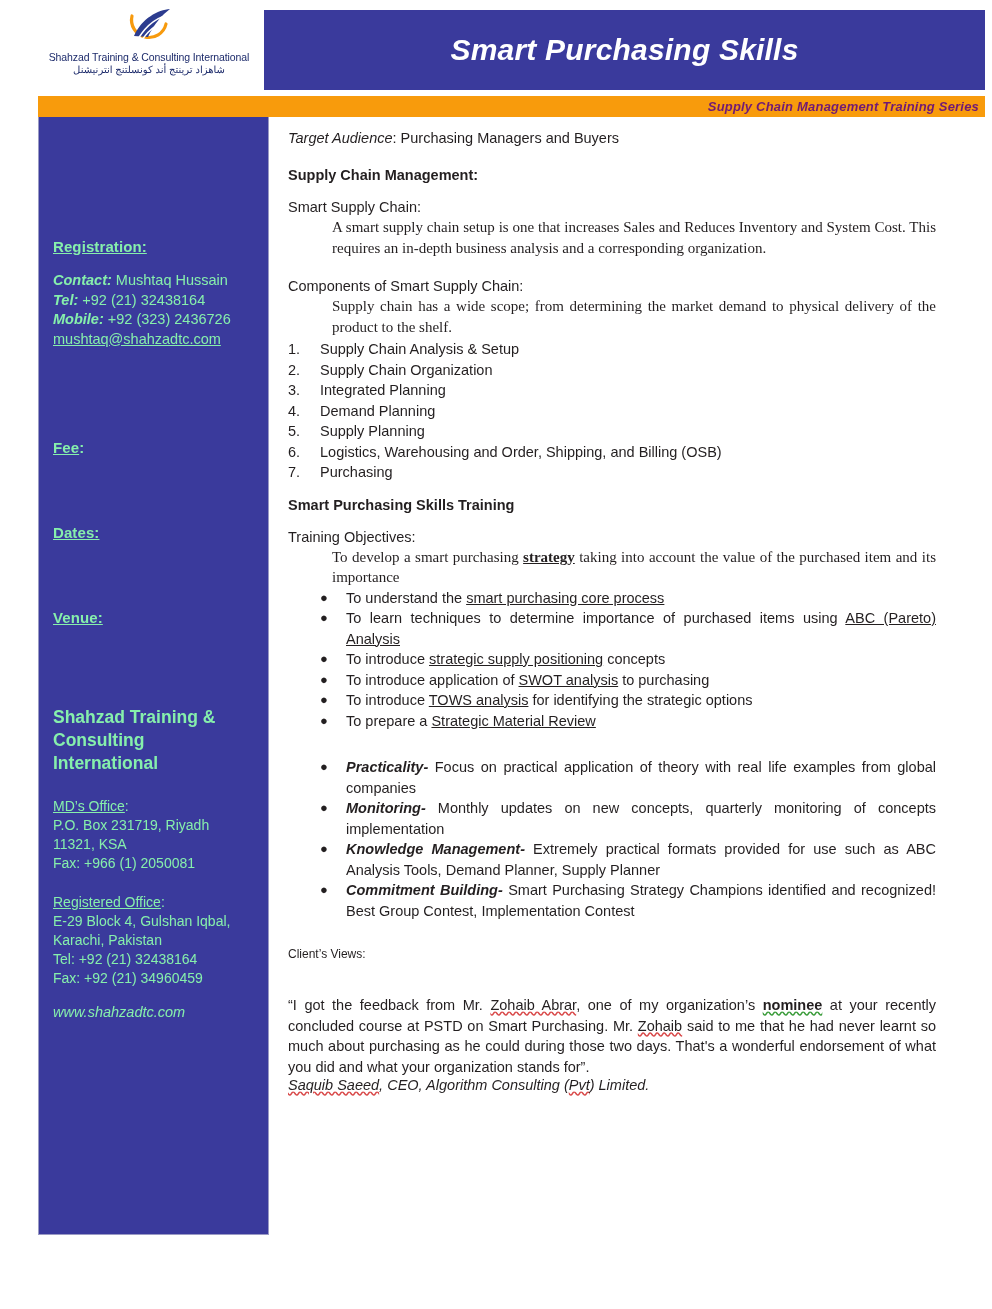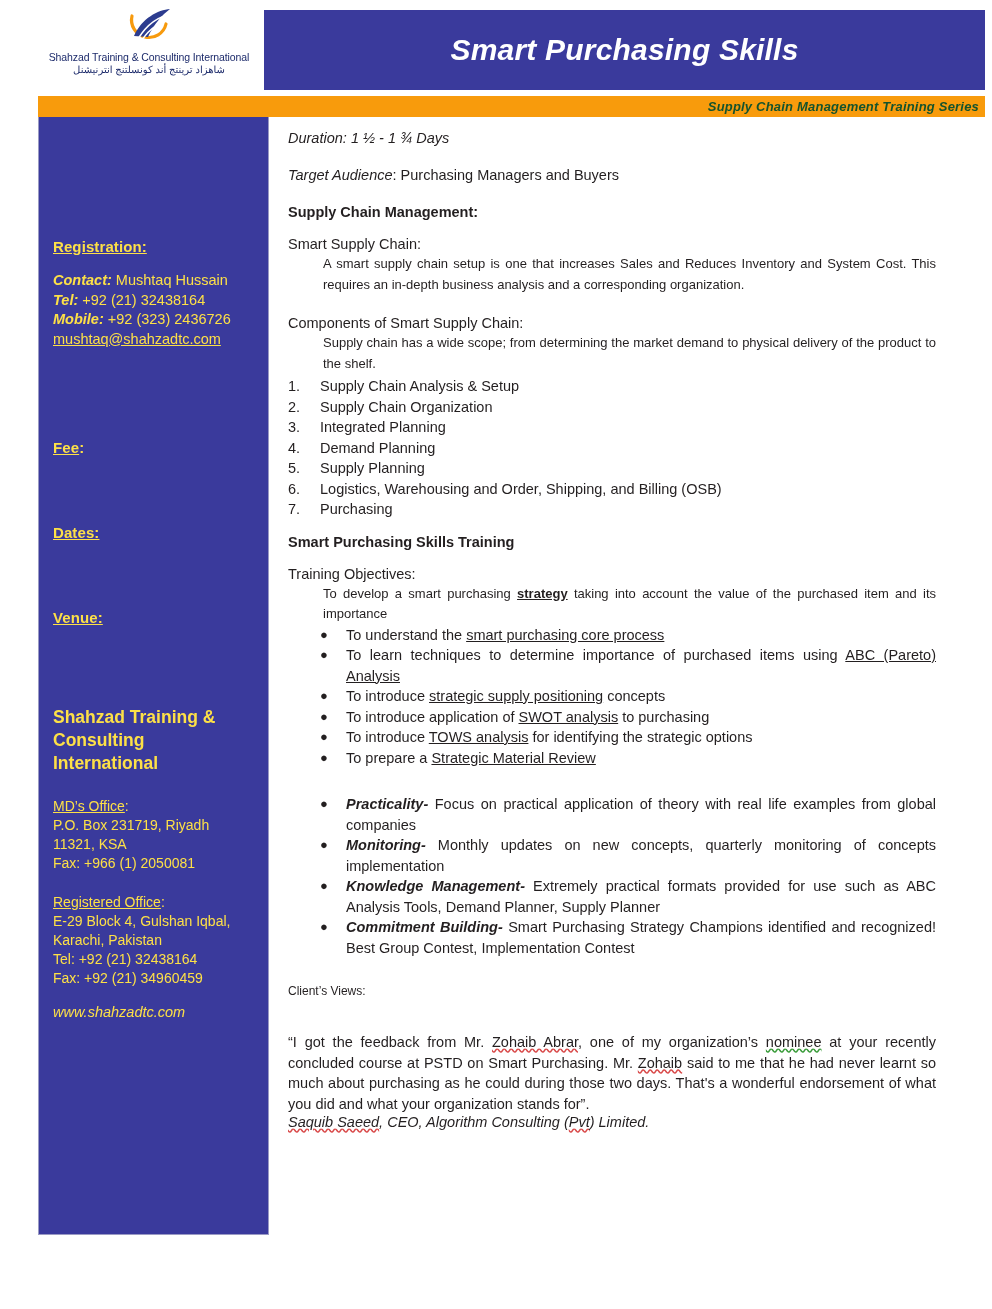--- a/index.html
+++ b/index.html
@@ -77,37 +77,37 @@
     left: 38px;
     top: 96px;
     width: 947px;
     height: 21px;
     background: #f89b0c;
     display: flex;
     align-items: center;
     justify-content: flex-end;
   }
   .orange-bar .subtitle-text {
-    color: #14532d;
+    color: #701a75;
     font-size: 13px;
     font-weight: bold;
     font-style: italic;
     padding-right: 6px;
     letter-spacing: 0.2px;
   }
 
   
   .sidebar {
     position: absolute;
     left: 38px;
     top: 117px;
     width: 231px;
     height: 1118px;
     background: #3a3a9c;
-    color: #fde047;
+    color: #86efac;
     box-sizing: border-box;
     padding: 0 14px;
     border: 1px solid #9a9ac4;
     border-top: none;
   }
   .sb-heading {
     font-size: 15px;
     font-weight: bold;
     text-decoration: underline;
     letter-spacing: 0.1px;
@@ -168,24 +168,25 @@
   .sec-head {
     font-size: 14.5px;
     font-weight: bold;
     margin-bottom: 16px;
   }
   .sub-ital {
     font-size: 14.5px;
     margin-bottom: 2px;
   }
   .para {
-    font-size: 13px;
+    font-size: 15px;
     line-height: 20.5px;
     text-align: justify;
-    margin: 0 0 0 35px;
+    margin: 0 0 0 44px;
+    font-family: Liberation Serif, serif;
   }
   .gap-sm { height: 14px; }
   .gap-md { height: 20px; }
   .gap-lg { height: 26px; }
 
   ol.numlist {
     margin: 2px 0 0 0;
     padding: 0;
     list-style: none;
     font-size: 14.5px;
@@ -233,21 +234,21 @@
   .quote {
     font-size: 14.5px;
     line-height: 20.5px;
     text-align: justify;
   }
   .sig {
     font-size: 14.5px;
     font-style: italic;
   }
   .sq { text-decoration: underline; text-decoration-color: #d94a4a; text-decoration-style: wavy; }
-  .sqg { text-decoration: underline; text-decoration-color: #3a9c3a; text-decoration-style: wavy; }
+  .sqg { text-decoration: underline; text-decoration-color: #3a9c3a; text-decoration-style: wavy; font-weight: bold; }
 </style>
 </head>
 <body>
 
 <div class="page">
 
   <div class="logo-block">
     <div class="logo-mark">
       <svg width="62" height="44" viewBox="0 0 62 44" xmlns="http://www.w3.org/2000/svg">
         <path d="M14 10 A17 17 0 1 0 48 18" fill="none" stroke="#f79a0d" stroke-width="3.2" stroke-linecap="round"></path>
@@ -327,24 +328,20 @@
     <div class="sb-sub">Fax: +92 (21) 34960459</div>
 
     <div class="gap-16"></div>
 
     <div class="sb-web">www.shahzadtc.com</div>
   </div>
 
   <div class="content">
 
 
-    <div class="meta-line">
-      <span>Duration:</span>
-      <span>1 ½ - 1 ¾ Days</span>
-    </div>
 
     <div class="meta-line">
       <span>Target Audience</span><span class="val">: Purchasing Managers and Buyers</span>
     </div>
 
     <div class="sec-head">Supply Chain Management:</div>
 
     <div class="sub-ital">Smart Supply Chain:</div>
     <div class="para">A smart supply chain setup is one that increases Sales and Reduces Inventory and System Cost.  This requires an in-depth business analysis and a corresponding organization.</div>
 

